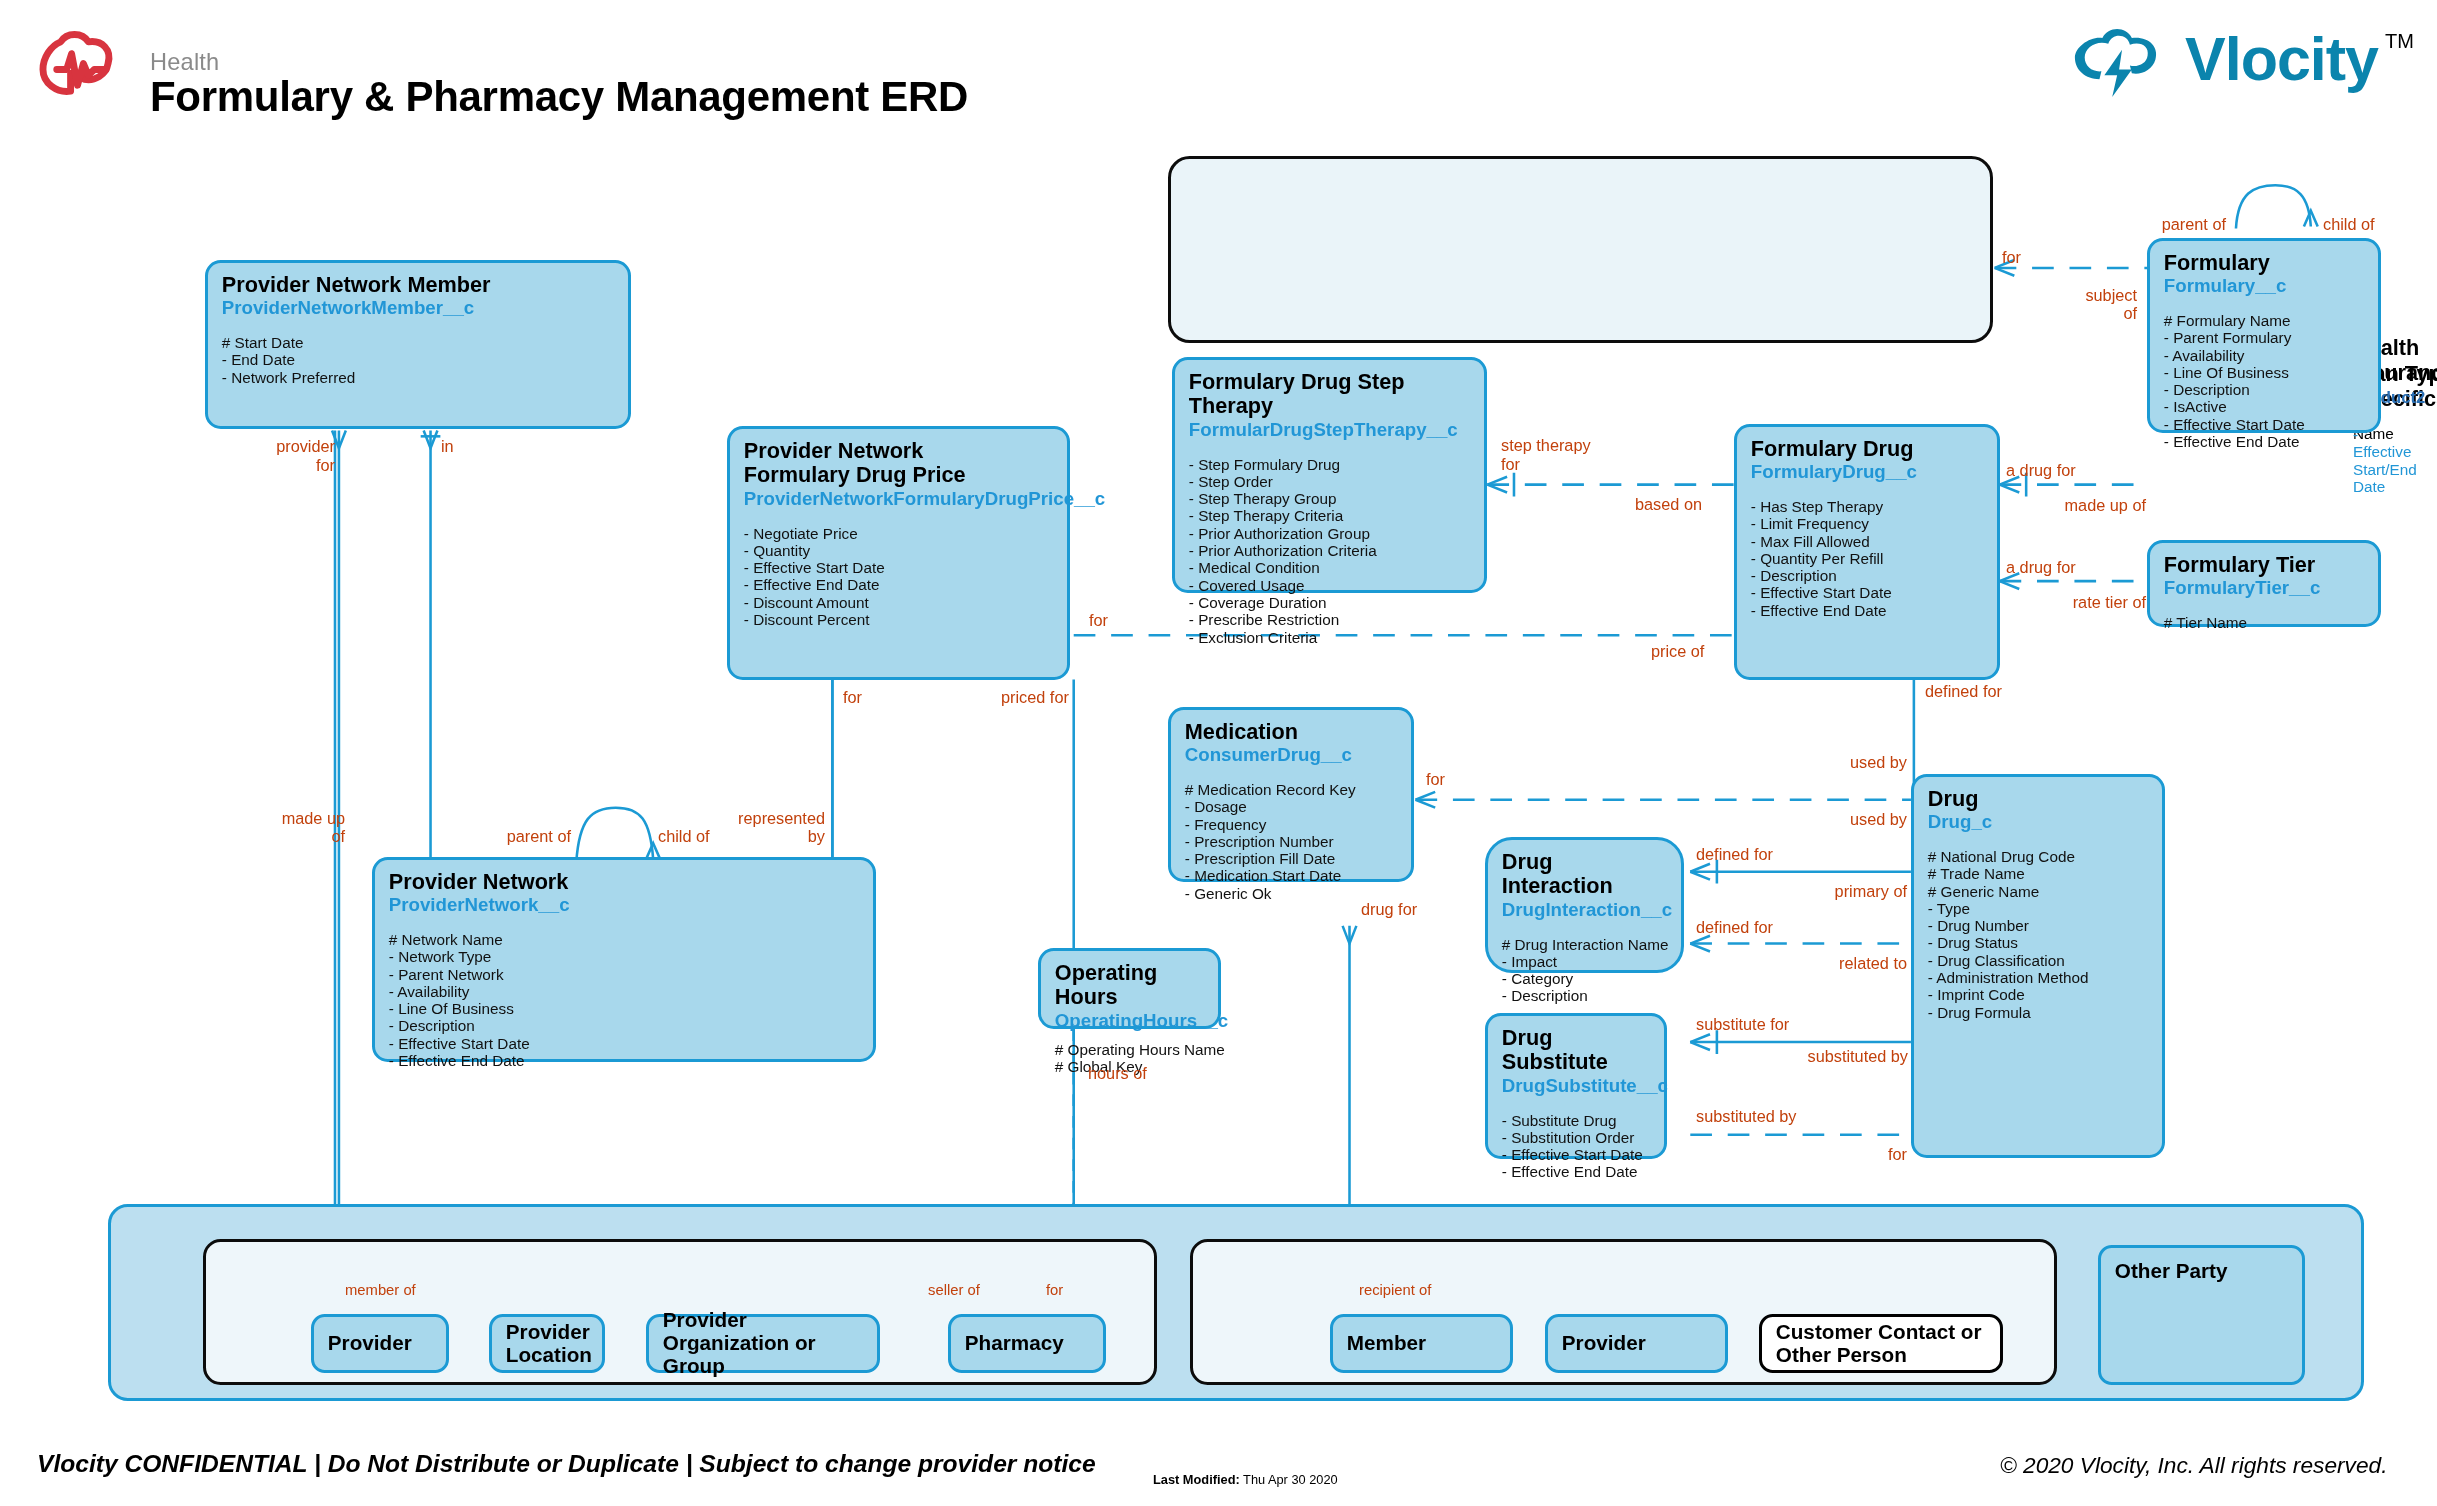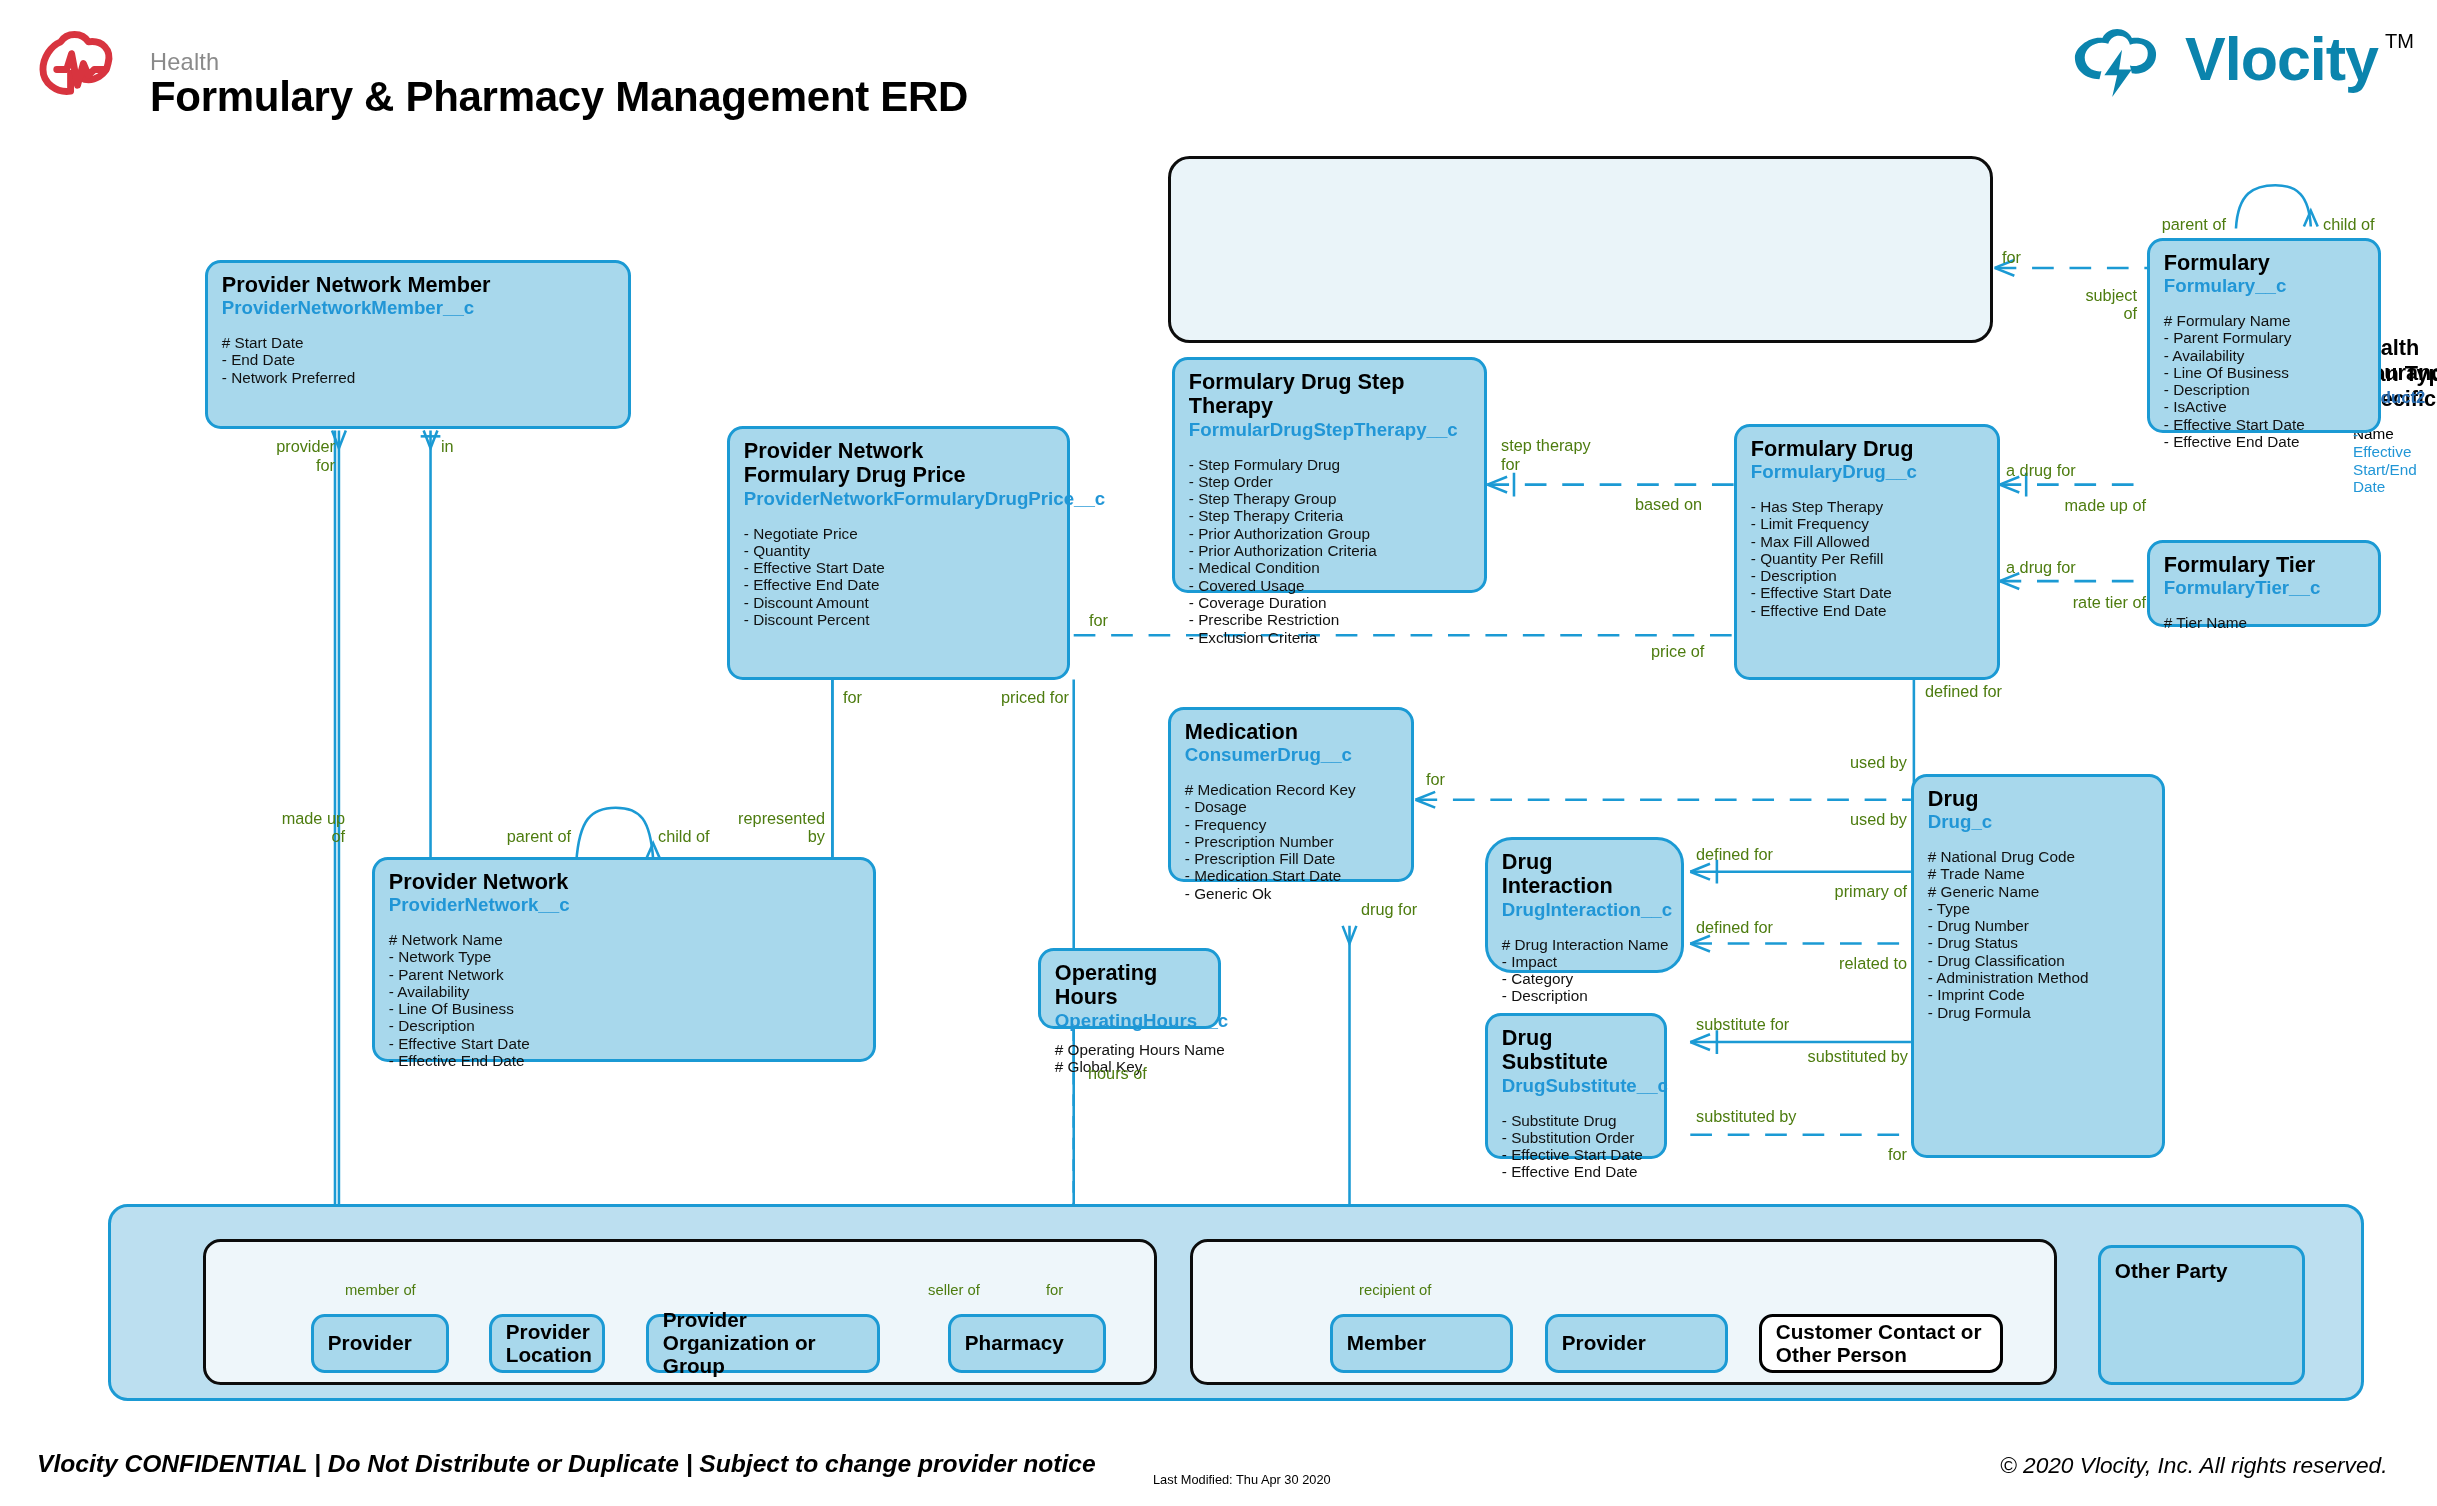--- a/index.html
+++ b/index.html
@@ -33,31 +33,31 @@
   .partyshell{box-sizing:border-box;border:3.4px solid #1b9ad4;border-radius:19.7px;background:#bcdff0;}
   .blackbox{box-sizing:border-box;border:3.9px solid #000;border-radius:13.8px;background:#fff;
             display:flex;align-items:center;padding-left:13.8px;}
   .blackbox span{font-size:20.7px;font-weight:bold;line-height:22.7px;}
 
   .grplabel{font-size:21.7px;font-weight:bold;line-height:24.6px;}
   .grpapi{font-size:16.7px;font-weight:bold;color:#2196d6;line-height:19.7px;}
   .grpapi.dark{color:#2a6fb5;}
 
   
-  .lbl{font-size:16.3px;color:#4d7c0f;line-height:18.7px;white-space:nowrap;}
+  .lbl{font-size:16.3px;color:#c2410c;line-height:18.7px;white-space:nowrap;}
   .lbl.r{text-align:right;}
   .lbl.sm{font-size:14.8px;}
 
   svg.wires{position:absolute;left:0;top:0;width:2437px;height:1506px;pointer-events:none;}
 
   
   #footer-left{left:37px;top:1450px;font-size:24.6px;font-style:italic;font-weight:bold;white-space:nowrap;}
   #footer-right{left:2000px;top:1452px;font-size:22.7px;font-style:italic;white-space:nowrap;}
   #footer-mod{left:1153px;top:1472px;font-size:12.8px;white-space:nowrap;}
-  #footer-mod b{font-weight:normal;}
+  #footer-mod b{font-weight:bold;}
 </style>
 </head>
 <body>
 
 <div class="abs" id="header-bar">
 
   <div class="abs" id="health-logo">
     <svg width="79" height="71" viewBox="0 0 80 72">
       <path d="M24 12 C30 2,46 2,52 12 C66 10,76 20,72 34 C70 46,58 52,48 50 L48 44 L34 44 L34 62 C20 64,6 54,6 40 C6 28,14 16,24 12 Z" fill="none" stroke="#d8343f" stroke-width="7" stroke-linejoin="round"></path>
       <path d="M20 40 L30 40 L35 24 L41 56 L47 34 L52 46 L58 40 L70 40" fill="none" stroke="#d8343f" stroke-width="7" stroke-linejoin="round" stroke-linecap="round"></path>

